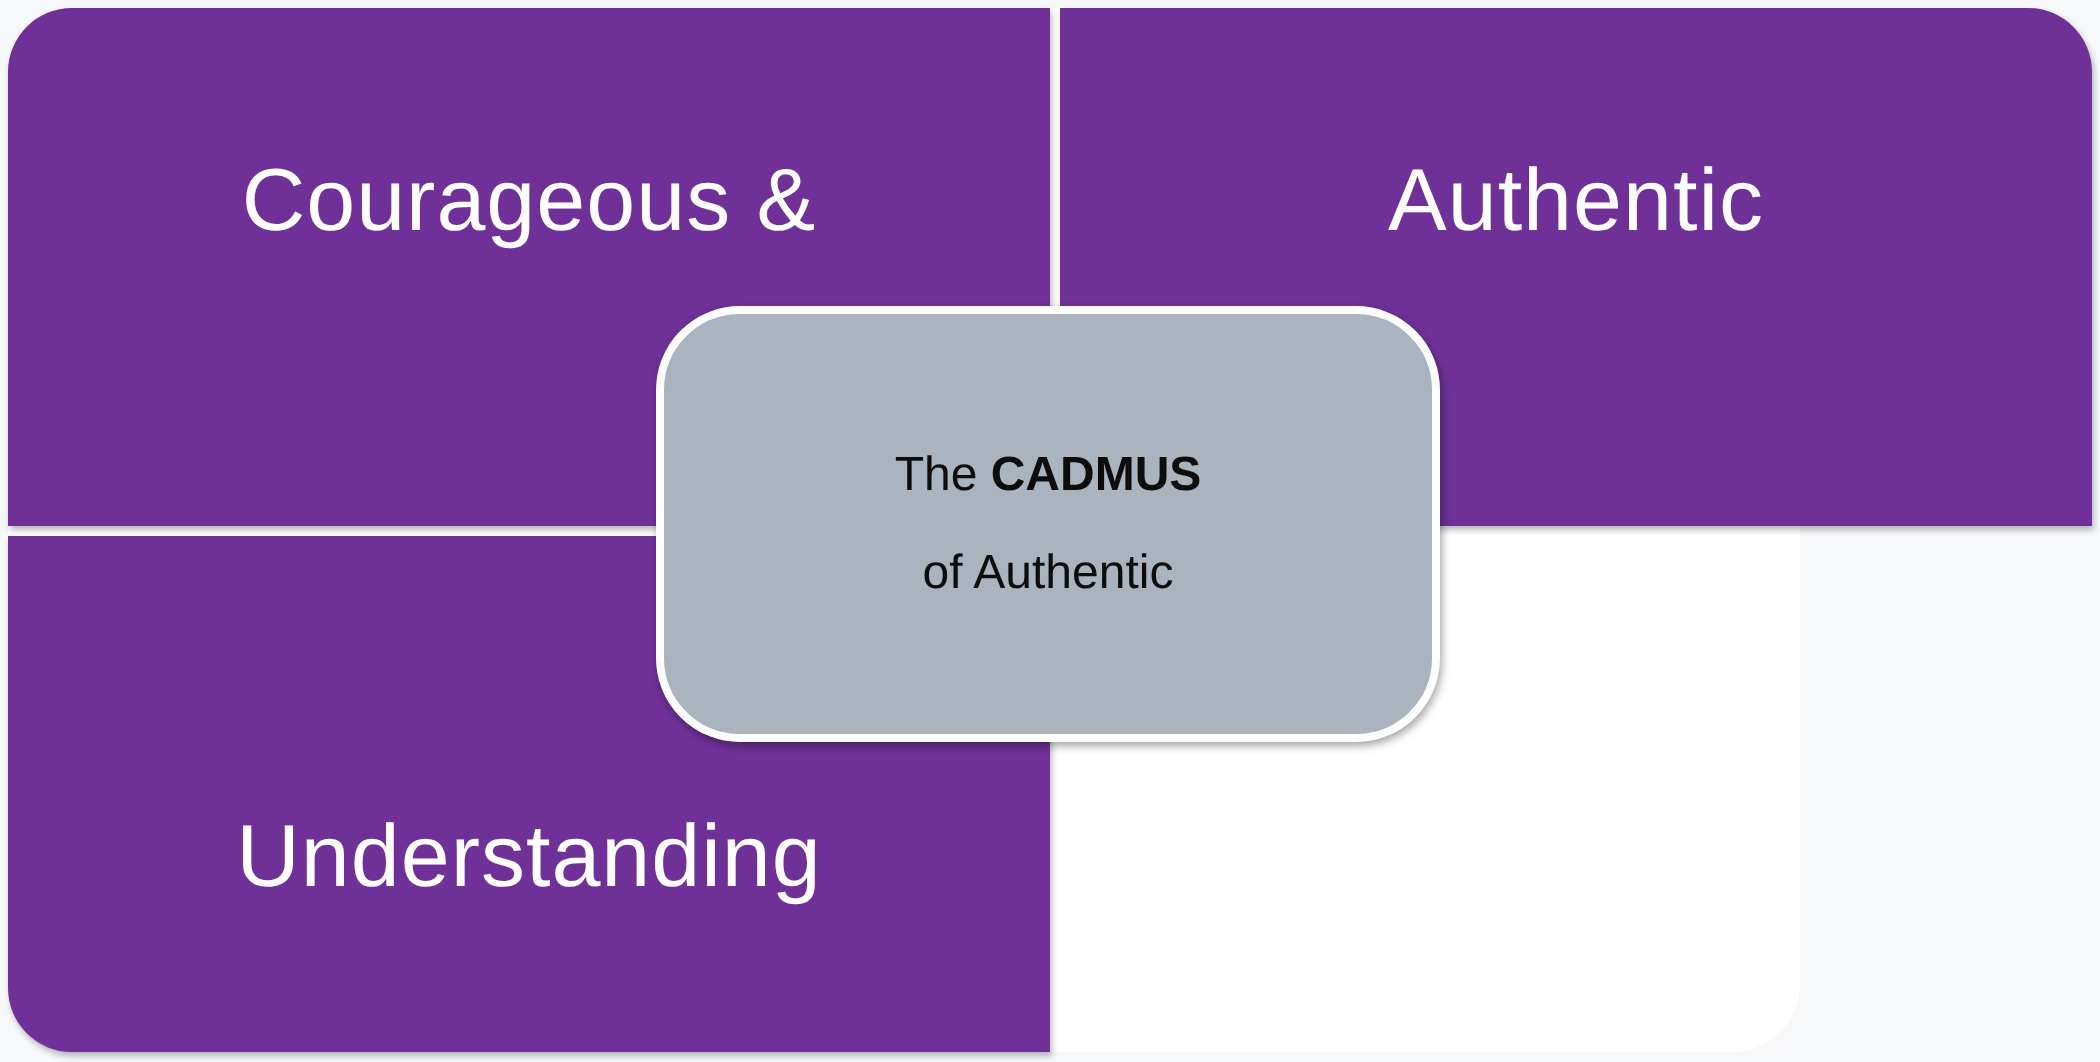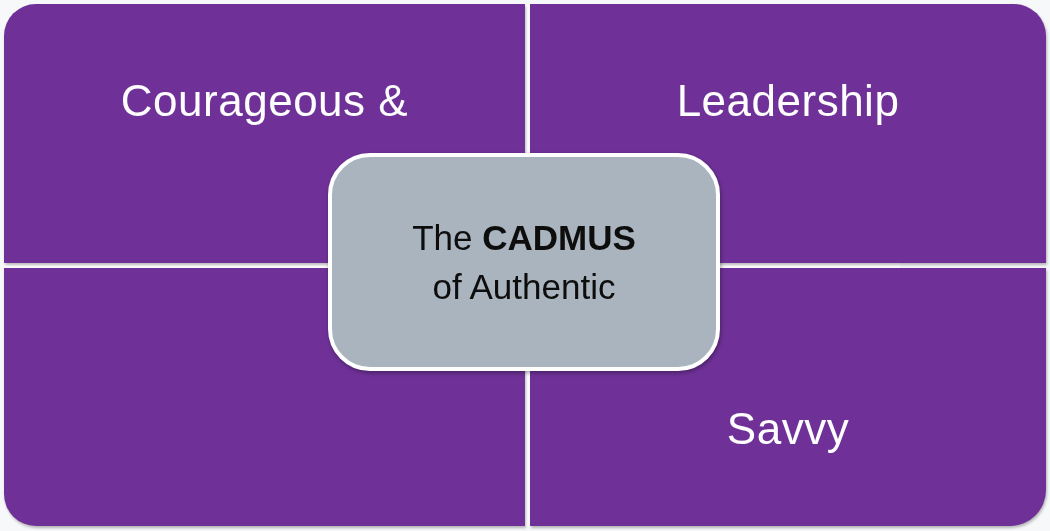--- a/index.html
+++ b/index.html
@@ -64,54 +64,50 @@
     border: 4px solid var(--divider-white, #FFFFFF);
     border-radius: 42px;
     display: flex;
     align-items: center;
     justify-content: center;
     box-shadow: 1px 2px 4px rgba(0,0,0,0.35);
   }
   .center-text {
     text-align: center;
     color: var(--center-text, #0D0D0D);
-    font-size: 35px;
+    font-size: 24px;
     line-height: 49px;
   }
   .center-text .bold { font-weight: 700; }
 </style>
 </head>
 <body>
 
 <div class="canvas">
 
   <div class="grid">
 
     <div class="quadrant q-tl q-top">
       <div class="q-label">
         <span>Courageous &amp;</span>
       </div>
     </div>
 
     <div class="quadrant q-tr q-top">
       <div class="q-label">
-        <span>Leadership</span>
+        <span>Authentic</span>
       </div>
     </div>
 
     <div class="quadrant q-bl q-bottom">
       <div class="q-label">
+        <span>Understanding</span>
       </div>
     </div>
 
-    <div class="quadrant q-br q-bottom">
-      <div class="q-label">
-        <span>Savvy</span>
-      </div>
-    </div>
 
   </div>
 
   <div class="center-box">
     <div class="center-text">
       <div><span>The </span><span class="bold">CADMUS</span></div>
       <div>of Authentic</div>
     </div>
   </div>
 

